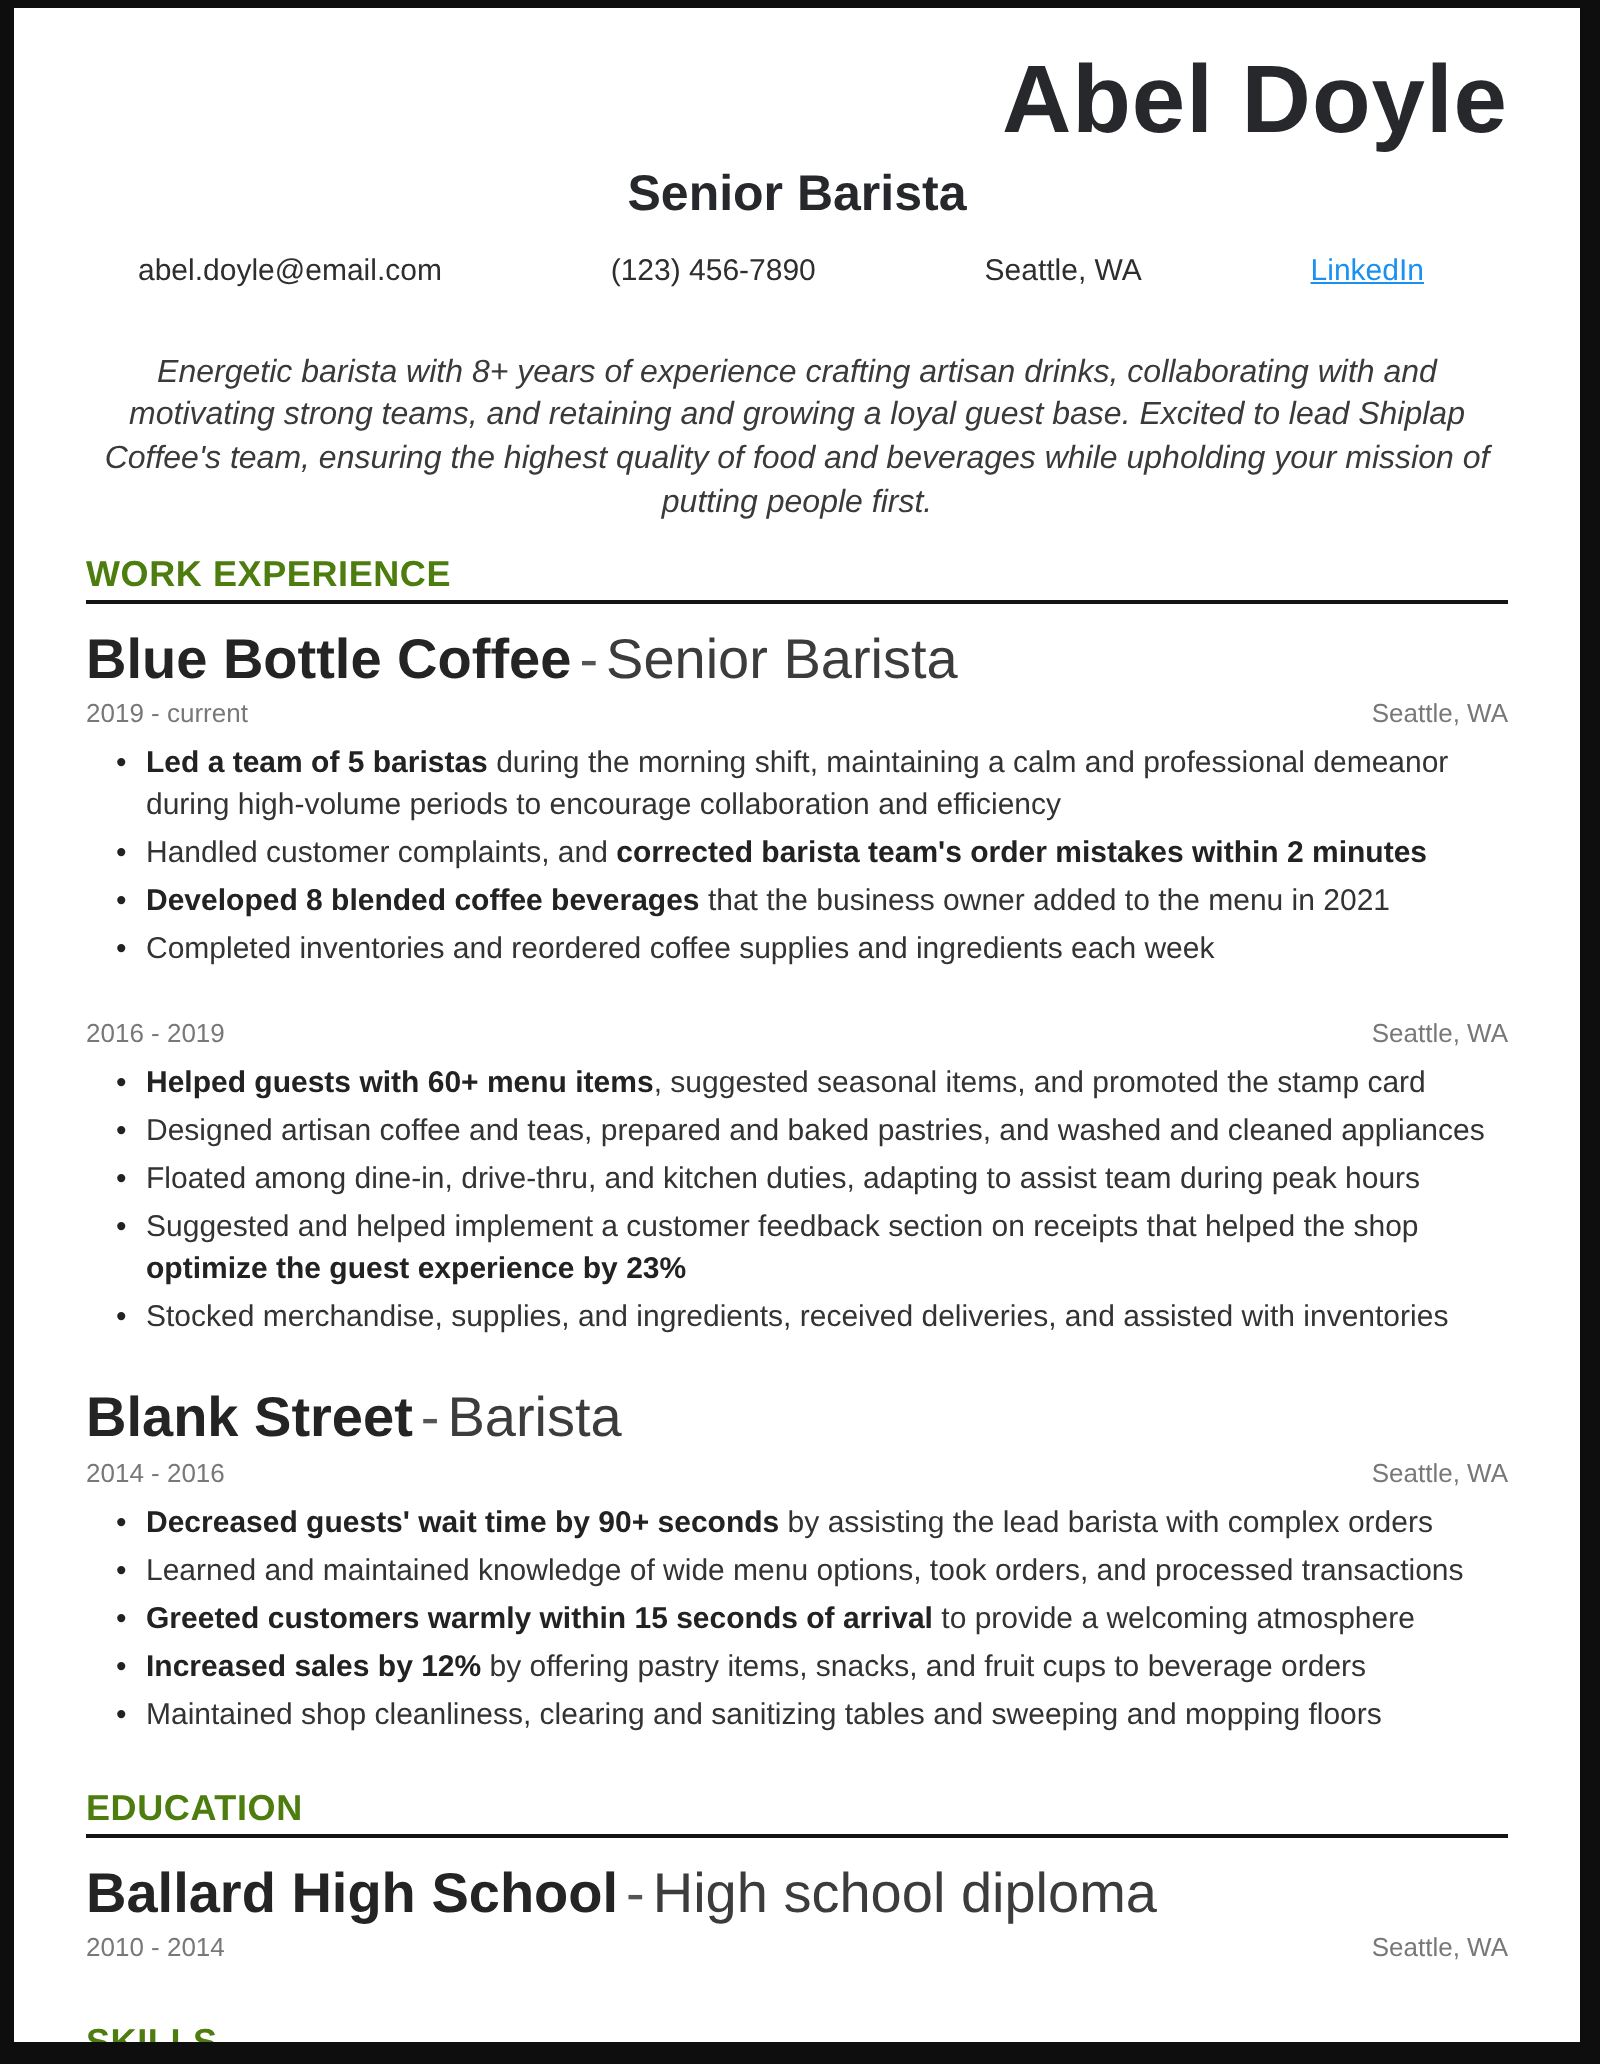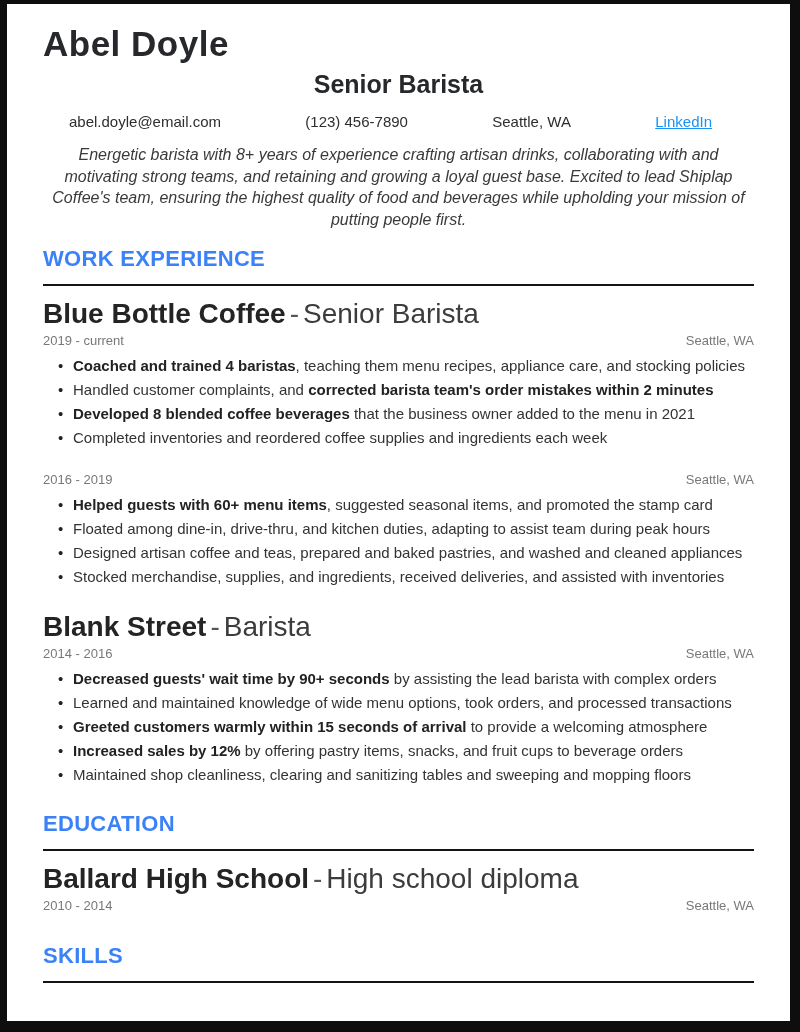--- a/index.html
+++ b/index.html
@@ -12,22 +12,22 @@
     border-width: 4px 10px 11px 7px;
     font-family: "Liberation Sans", sans-serif;
     color: #333333;
     overflow: hidden;
   }
   .page { padding: 18px 36px 0 36px; }
 
   
   .name {
     margin: 4px 0 0 0;
-    text-align: left;
-    font-size: 35px;
+    text-align: right;
+    font-size: 48px;
     line-height: 1.05;
     font-weight: 700;
     color: #26282b;
     letter-spacing: 0.5px;
   }
   .job-title {
     margin: 8px 0 0 0;
     text-align: center;
     font-size: 25px;
     line-height: 1.1;
@@ -38,38 +38,38 @@
     display: flex;
     justify-content: space-between;
     align-items: baseline;
     margin: 15px 42px 0 26px;
     font-size: 15px;
     color: #2e2e2e;
     gap: 24px;
   }
   .contact-link { color: #1a91f0; text-decoration: underline; cursor: pointer; }
   .summary {
-    margin: 14px auto 0 auto;
+    margin: 32px auto 0 auto;
     max-width: 732px;
     text-align: center;
     font-style: italic;
     font-size: 16px;
     line-height: 1.35;
     color: #3a3a3a;
   }
 
   
   .section-heading {
     margin: 15px 0 0 0;
-    font-size: 22px;
+    font-size: 18px;
     font-weight: 700;
     letter-spacing: 0.3px;
-    color: #3b82f6;
+    color: #4d7c0f;
     border-bottom: 2.5px solid #141414;
-    padding-bottom: 12px;
+    padding-bottom: 2px;
   }
   .section-heading.edu { margin-top: 26px; }
   .section-heading.skills { margin-top: 30px; }
 
   .job { margin-top: 12px; }
   .job + .job { margin-top: 24px; }
   .entry-header { font-size: 28px; line-height: 1.15; color: #3c3c3c; }
   .entry-header .company { font-weight: 700; color: #242424; }
   .entry-header .dash { color: #555; padding: 0 4px; }
   .entry-meta {
@@ -121,36 +121,37 @@
 
   <div class="job">
     <div class="entry-header">
       <span class="company">Blue Bottle Coffee</span><span class="dash">-</span><span class="role">Senior Barista</span>
     </div>
     <div class="entry-meta">
       <span>2019 - current</span>
       <span>Seattle, WA</span>
     </div>
     <ul class="bullets">
-        <li><b>Coached and trained 4 baristas</b><span>, teaching them menu recipes, appliance care, and stocking policies</span></li>
+        <li><b>Led a team of 5 baristas</b><span> during the morning shift, maintaining a calm and professional demeanor during high-volume periods to encourage collaboration and efficiency</span></li>
         <li><span>Handled customer complaints, and </span><b>corrected barista team's order mistakes within 2 minutes</b></li>
         <li><b>Developed 8 blended coffee beverages</b><span> that the business owner added to the menu in 2021</span></li>
         <li><span>Completed inventories and reordered coffee supplies and ingredients each week</span></li>
       </ul>
   </div>
 
   <div class="job">
     <div class="entry-meta">
       <span>2016 - 2019</span>
       <span>Seattle, WA</span>
     </div>
     <ul class="bullets">
         <li><b>Helped guests with 60+ menu items</b><span>, suggested seasonal items, and promoted the stamp card</span></li>
+        <li><span>Designed artisan coffee and teas, prepared and baked pastries, and washed and cleaned appliances</span></li>
         <li><span>Floated among dine-in, drive-thru, and kitchen duties, adapting to assist team during peak hours</span></li>
-        <li><span>Designed artisan coffee and teas, prepared and baked pastries, and washed and cleaned appliances</span></li>
+        <li><span>Suggested and helped implement a customer feedback section on receipts that helped the shop </span><b>optimize the guest experience by 23%</b></li>
         <li><span>Stocked merchandise, supplies, and ingredients, received deliveries, and assisted with inventories</span></li>
       </ul>
   </div>
 
   <div class="job">
     <div class="entry-header">
       <span class="company">Blank Street</span><span class="dash">-</span><span class="role">Barista</span>
     </div>
     <div class="entry-meta">
       <span>2014 - 2016</span>

